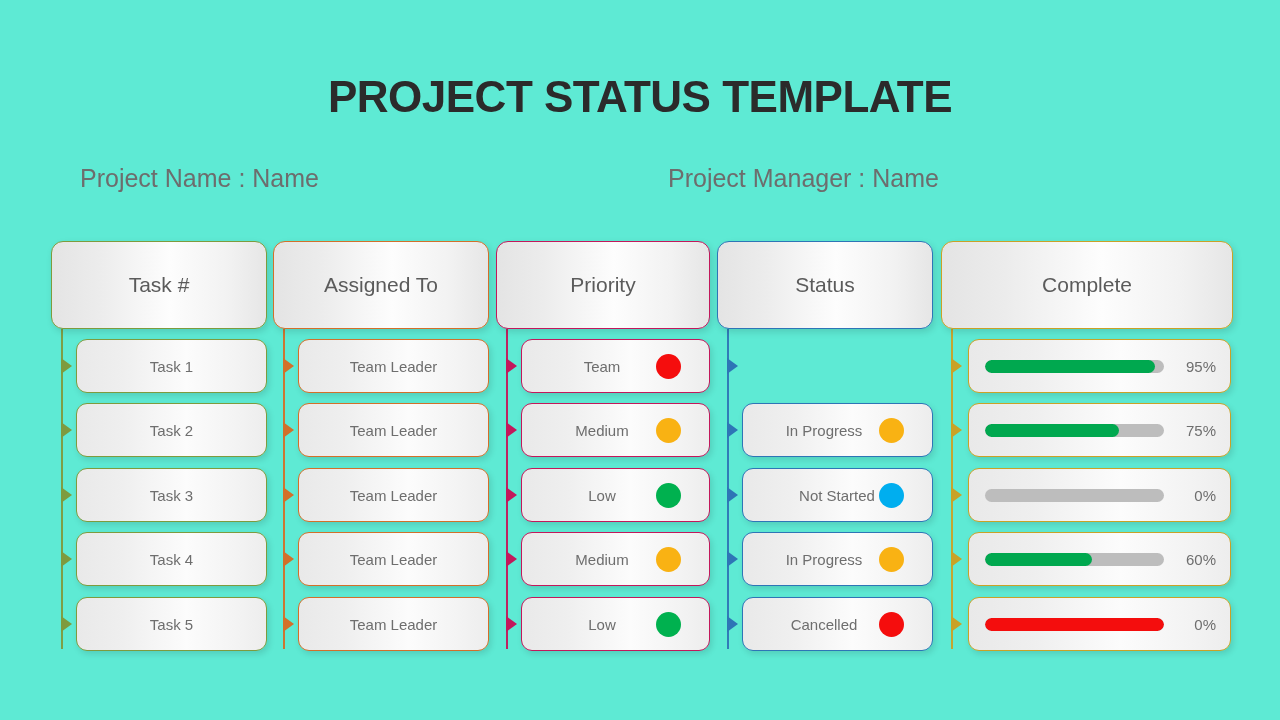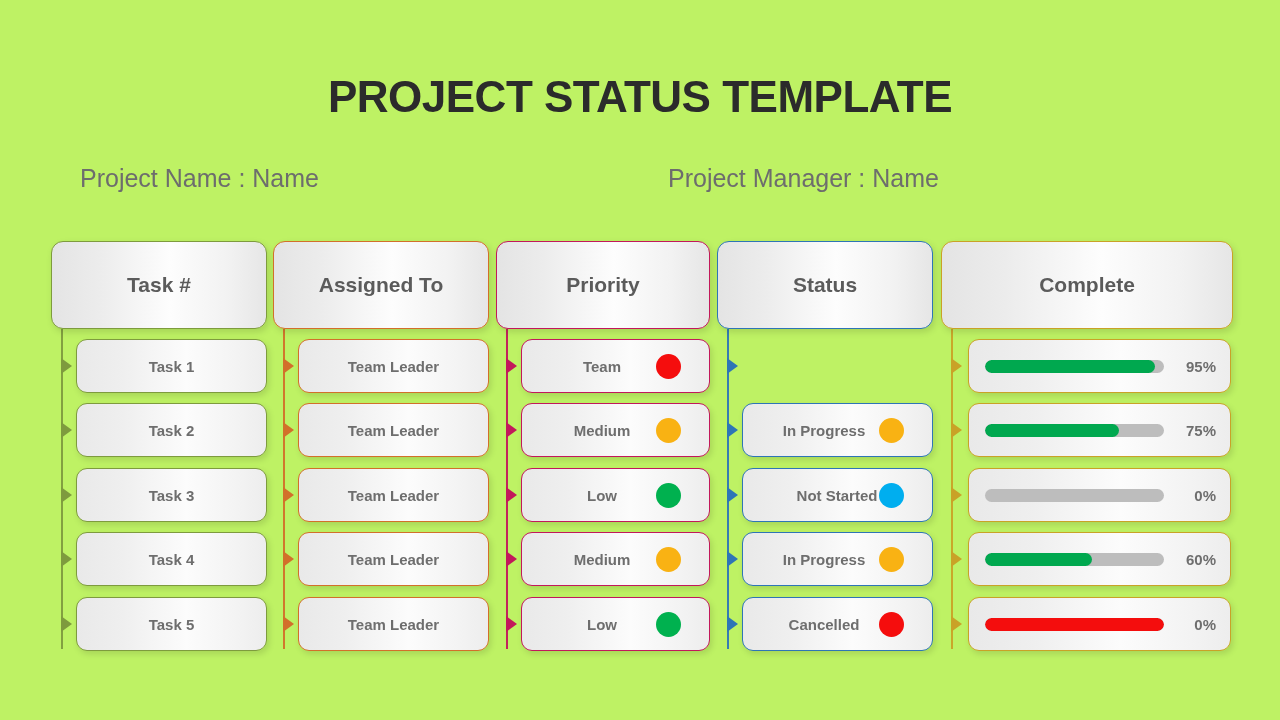--- a/index.html
+++ b/index.html
@@ -9,21 +9,21 @@
     height: 720px;
     background: #ffffff;
     font-family: "Liberation Sans", sans-serif;
     overflow: hidden;
   }
 
   .slide {
     position: relative;
     width: 1280px;
     height: 720px;
-    background: #bef264;
+    background: #5eead4;
   }
 
   
   .title {
     position: absolute;
     top: 72px;
     left: 0;
     width: 1280px;
     text-align: center;
     font-size: 44px;
@@ -50,21 +50,20 @@
   .sub-project { left: 80px; }
   .sub-manager { left: 668px; }
 
   
   .table {
     position: absolute;
     top: 241px;
     left: 50px;
     width: 1184px;
     height: 420px;
-    font-weight: bold;
   }
 
   .column {
     position: absolute;
     top: 0;
     width: 216px;
     height: 420px;
   }
   .col-0 { left: 0px;   width: 218px; }
   .col-1 { left: 222px; width: 218px; }

